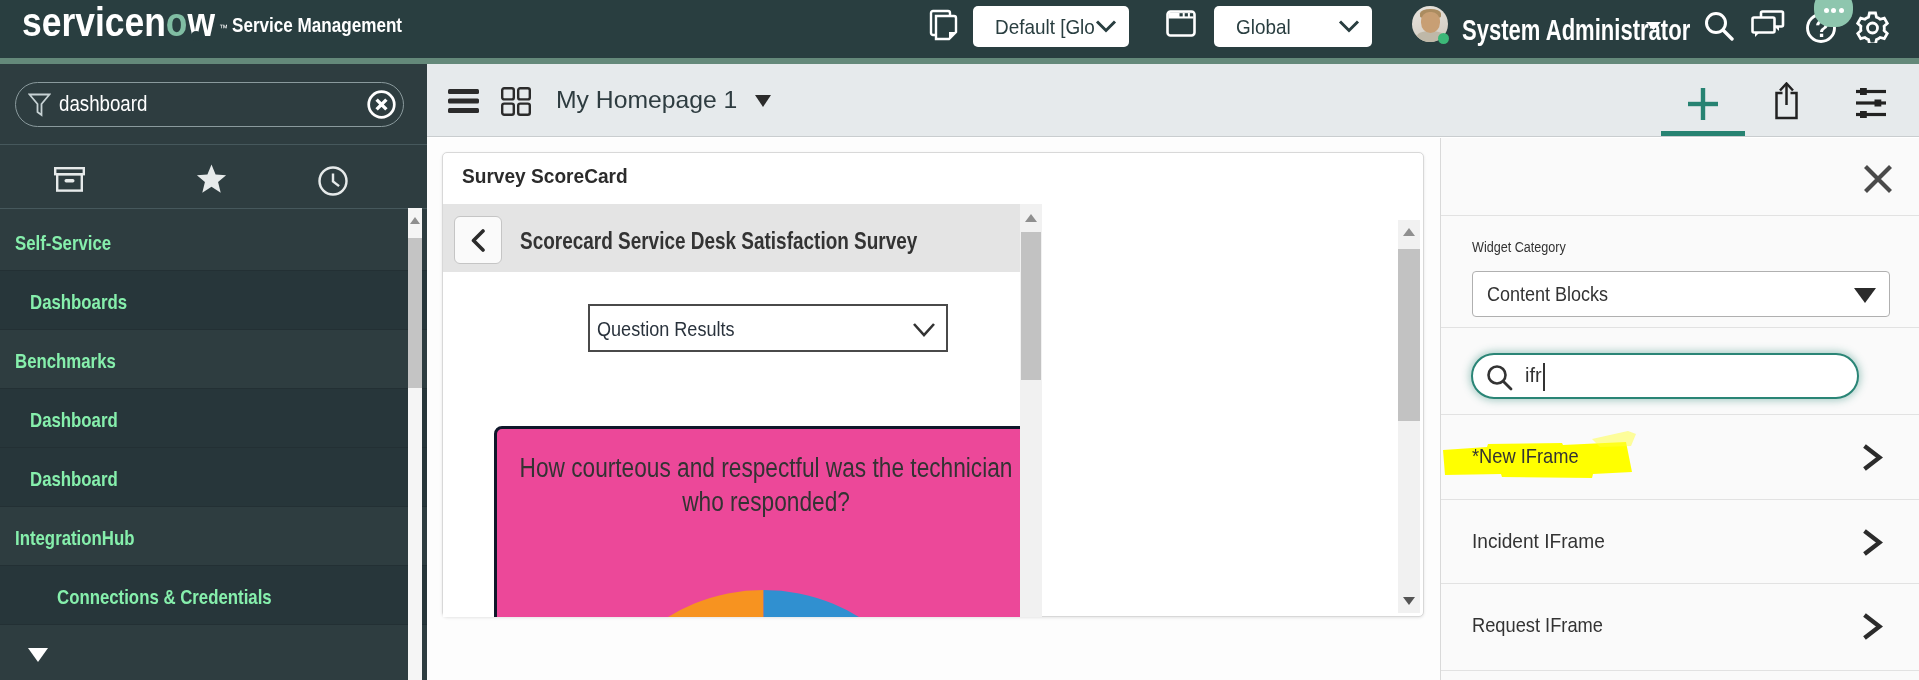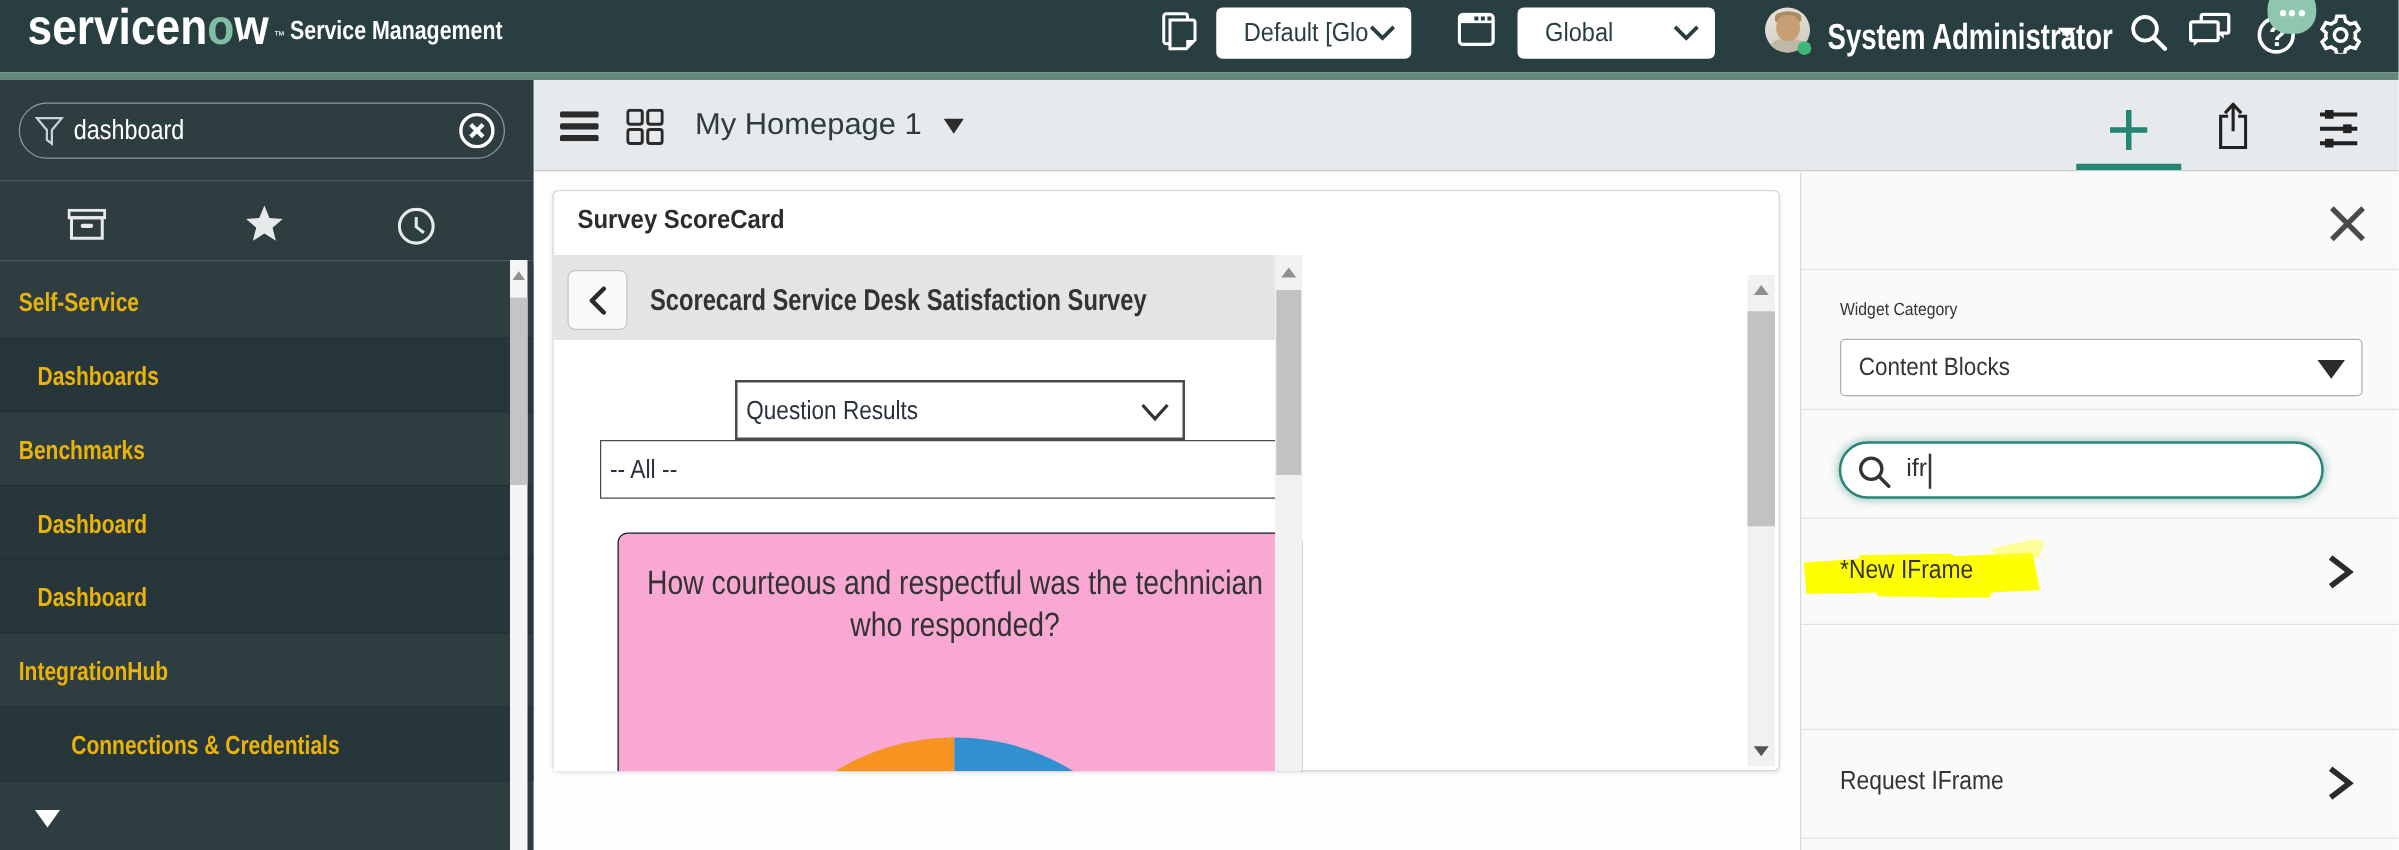--- a/index.html
+++ b/index.html
@@ -28,21 +28,21 @@
 #helpbadge { position:absolute; left:1814px; top:-10px; width:39px; height:37px; background:#8ec6ae; border-radius:17px; }
 #helpbadge .dots { position:absolute; left:50%; top:18px; transform:translateX(-50%); display:flex; gap:2.5px; }
 #helpbadge .dots i { width:5px; height:5px; background:#fff; border-radius:50%; display:block; }
 
 
 #sidebar { position:absolute; left:0; top:64px; width:427px; height:616px; background:#2e3d40; }
 #navsearch { position:absolute; left:15px; top:18px; width:389px; height:45px; border:1px solid #8a9a9d; border-radius:23px; }
 #navsearch .txt { position:absolute; left:43px; top:8px; color:#fff; font-size:22px; }
 .sbdivider { position:absolute; left:0; width:427px; height:1px; background:#46585c; }
 #navlist { position:absolute; left:0; top:148px; width:427px; height:468px; }
-.navrow { position:relative; width:427px; height:59px; border-bottom:1px solid #233034; color:#eab308; font-size:21px; font-weight:bold; }
+.navrow { position:relative; width:427px; height:59px; border-bottom:1px solid #233034; color:#86efac; font-size:21px; font-weight:bold; }
 .navrow .t { position:absolute; top:19px; }
 .nr1 { background:#2e3d40; }
 .nr2 { background:#27363a; }
 #navtri { position:absolute; left:28px; top:584px; width:0; height:0; border-left:10.5px solid transparent; border-right:10.5px solid transparent; border-top:14px solid #fff; }
 
 #sbscroll { position:absolute; left:408px; top:144px; width:14px; height:472px; background:#f5f5f5; }
 #sbscroll .arr { position:absolute; left:2px; top:9px; width:0; height:0; border-left:5px solid transparent; border-right:5px solid transparent; border-bottom:7px solid #8f8f8f; }
 #sbscroll .thumb { position:absolute; left:0; top:30px; width:14px; height:150px; background:#c4c4c4; }
 
 
@@ -58,21 +58,21 @@
 #card { position:absolute; left:442px; top:152px; width:982px; height:465px; background:#fff; border:1px solid #d8d8d8; border-radius:5px; box-shadow:0 1px 3px rgba(0,0,0,0.10); }
 #cardtitle { position:absolute; left:19px; top:11px; font-size:21px; font-weight:bold; color:#2b2b2b; }
 #iframe { position:absolute; left:0px; top:51px; width:599px; height:413px; background:#fff; overflow:hidden; }
 #ifhead { position:absolute; left:0; top:0; width:578px; height:68px; background:#e4e4e4; }
 #backbtn { position:absolute; left:11px; top:12px; width:48px; height:48px; background:#fafafa; border:1px solid #c5c5c5; border-radius:6px; }
 #iftitle { position:absolute; left:77px; top:23px; font-size:24px; font-weight:bold; color:#333; }
 #qsel { position:absolute; left:145px; top:100px; width:360px; height:48px; border:2px solid #4a4a4a; background:#fff; }
 #qsel .t { position:absolute; left:7px; top:11px; font-size:21px; color:#29323c; }
 #allsel { position:absolute; left:37px; top:148px; width:541px; height:47px; border:1px solid #4a4a4a; background:#fff; }
 #allsel .t { position:absolute; left:7px; top:11px; font-size:21px; color:#29323c; }
-#qcard { position:absolute; left:51px; top:222px; width:548px; height:200px; border:1px solid #0f172a; border-radius:8px 8px 0 0; background:#f9a8d4; }
+#qcard { position:absolute; left:51px; top:222px; width:548px; height:200px; border:3px solid #0f172a; border-radius:8px 8px 0 0; background:#ec4899; }
 #qtext { position:absolute; left:-56px; top:22px; width:650px; font-size:27px; color:#333; }
 #qtext .ln { display:block; white-space:nowrap; text-align:center; transform:scaleX(0.84); transform-origin:50% 50%; line-height:34px; }
 
 #iscroll { position:absolute; left:577px; top:0; width:22px; height:413px; background:#f1f1f1; }
 #iscroll .arr { position:absolute; left:5px; top:10px; width:0; height:0; border-left:6px solid transparent; border-right:6px solid transparent; border-bottom:8px solid #8f8f8f; }
 #iscroll .thumb { position:absolute; left:1px; top:28px; width:20px; height:148px; background:#c2c2c2; }
 
 #oscroll { position:absolute; left:955px; top:67px; width:22px; height:393px; background:#f1f1f1; }
 #oscroll .arru { position:absolute; left:5px; top:8px; width:0; height:0; border-left:6px solid transparent; border-right:6px solid transparent; border-bottom:8px solid #8f8f8f; }
 #oscroll .arrd { position:absolute; left:5px; bottom:8px; width:0; height:0; border-left:6px solid transparent; border-right:6px solid transparent; border-top:8px solid #555; }
@@ -270,23 +270,20 @@
           <path d="M14 2 L4.5 11.5 l9.5 9.5" fill="none" stroke="#2b2b2b" stroke-width="3.6" stroke-linecap="round" stroke-linejoin="round"></path>
         </svg>
   </div>
   <div id="iftitle"><span class="sx78" style="transform:scaleX(0.79);">Scorecard Service Desk Satisfaction Survey</span></div>
   <div id="qsel">
         <span class="t"><span class="sx78" style="transform:scaleX(0.86);">Question Results</span></span>
     <svg style="position:absolute;right:10px;top:16px;" width="24" height="16" viewBox="0 0 24 16">
           <path d="M2 2 l10 11 10-11" fill="none" stroke="#333" stroke-width="2.6"></path>
         </svg>
   </div>
-  <div id="allsel">
-        <span class="t"><span class="sx78" style="transform:scaleX(0.87);">-- All --</span></span>
-      </div>
   <div id="qcard">
     <div id="qtext">
           <span class="ln">How courteous and respectful was the technician</span>
           <span class="ln">who responded?</span>
         </div>
   </div>
   <svg class="abs" style="left:124px; top:385px;" width="390" height="28" viewBox="0 0 390 28">
     <path d="M 196.5 1 A 182 182 0 0 0 14.5 183 L 196.5 183 Z" fill="#f79320"></path>
     <path d="M 196.5 1 A 182 182 0 0 1 378.5 183 L 196.5 183 Z" fill="#3090d0"></path>
   </svg>
@@ -326,20 +323,26 @@
     <svg style="position:absolute; left:1px; top:14px;" width="194" height="52" viewBox="0 0 194 52">
       <polygon points="1,22 45,19 46,16 120,15 121,17 184,14 190,44 151,46 150,50 60,49 59,46 3,47" fill="#ffff00"></polygon>
       <polygon points="150,11 186,3 194,6 189,18 158,19" fill="#ffff3a" opacity="0.5"></polygon>
     </svg>
     <span class="t"><span class="sx83" style="transform:scaleX(0.87);">*New IFrame</span></span>
     <svg class="chev" width="21" height="27" viewBox="0 0 21 27">
         <path d="M2.5 2 l15 11.5 -15 11.5" fill="none" stroke="#2b2b2b" stroke-width="4.4"></path>
       </svg>
   </div>
   <div class="pdiv" style="top:361px;"></div>
+  <div class="prow" style="top:361px;">
+    <span class="t"><span class="sx83" style="transform:scaleX(0.91);">Incident IFrame</span></span>
+    <svg class="chev" width="21" height="27" viewBox="0 0 21 27">
+        <path d="M2.5 2 l15 11.5 -15 11.5" fill="none" stroke="#2b2b2b" stroke-width="4.4"></path>
+      </svg>
+  </div>
   <div class="pdiv" style="top:445px;"></div>
   <div class="prow" style="top:445px;">
     <span class="t"><span class="sx83" style="transform:scaleX(0.87);">Request IFrame</span></span>
     <svg class="chev" width="21" height="27" viewBox="0 0 21 27">
         <path d="M2.5 2 l15 11.5 -15 11.5" fill="none" stroke="#2b2b2b" stroke-width="4.4"></path>
       </svg>
   </div>
   <div class="pdiv" style="top:532px;"></div>
 </div>
 

